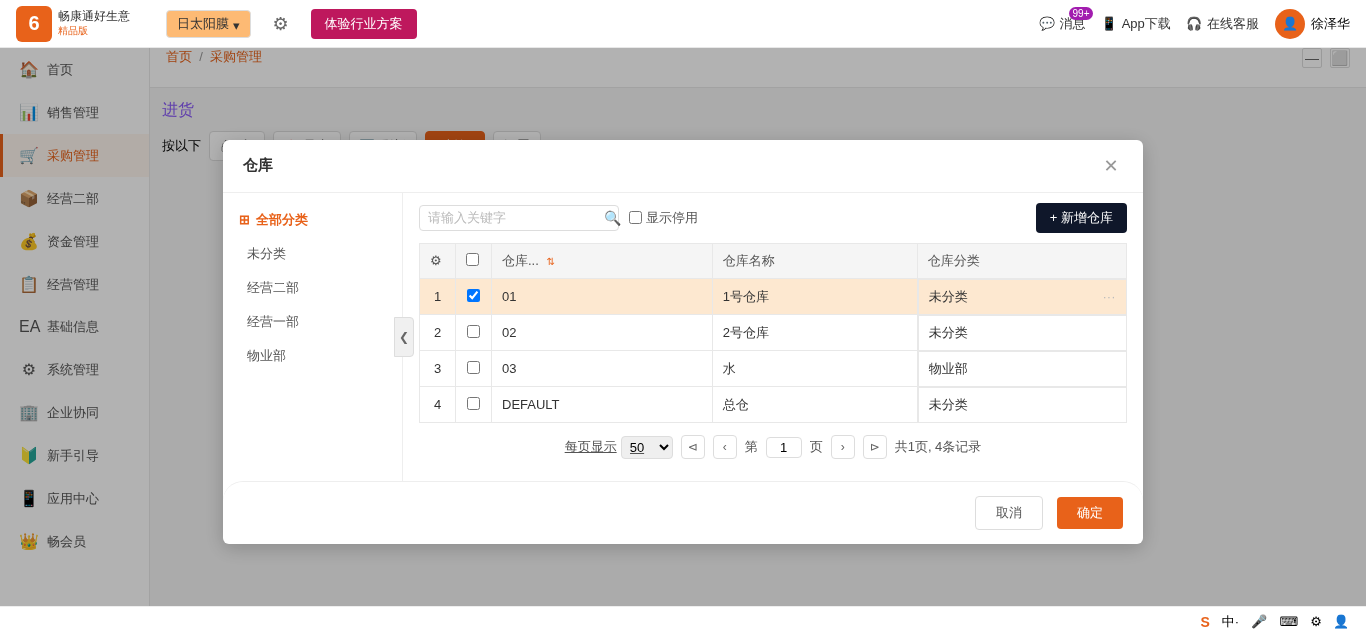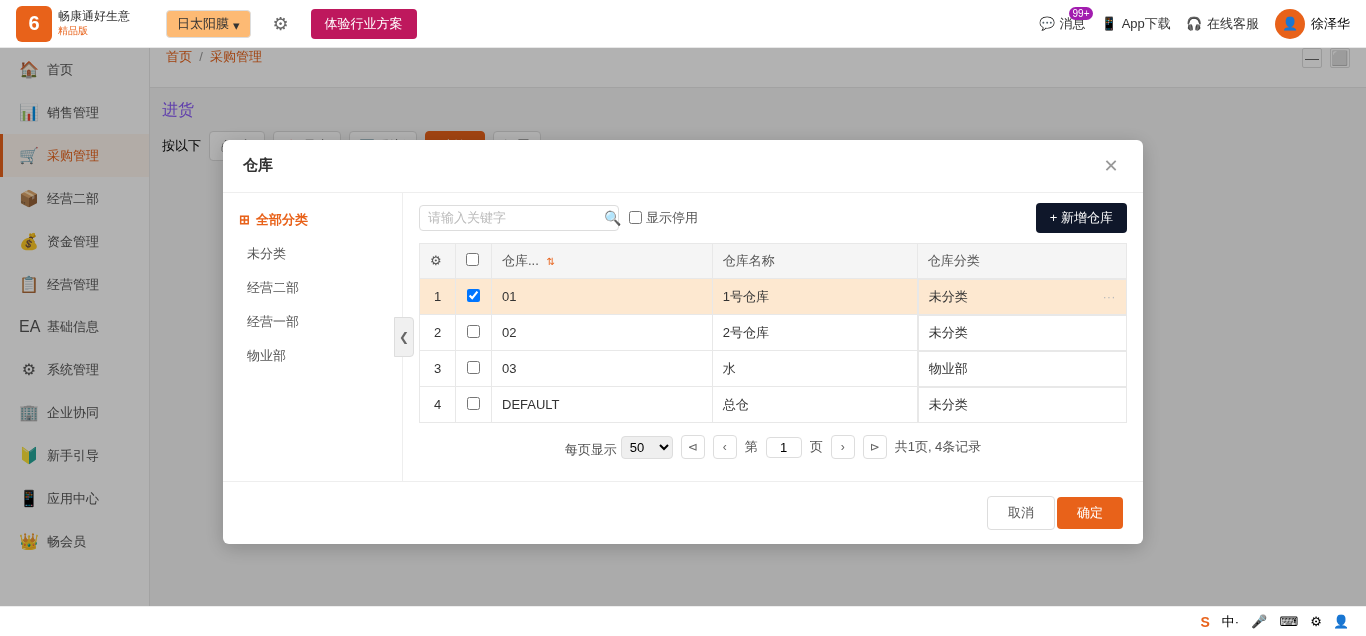--- a/index.html
+++ b/index.html
@@ -329,21 +329,21 @@
     .pagination {
       display: flex;
       align-items: center;
       justify-content: center;
       gap: 8px;
       padding: 12px 0;
       color: #555;
       font-size: 13px;
     }
     .page-size-select {
-      display: flex; align-items: flex-end; gap: 4px;
+      display: flex; align-items: center; gap: 4px; text-decoration: underline;
     }
     .page-size-select select {
       border: 1px solid #ddd;
       border-radius: 4px;
       padding: 2px 4px;
       font-size: 13px;
     }
     .page-nav-btn {
       width: 24px; height: 24px;
       border: 1px solid #ddd;
@@ -361,23 +361,24 @@
       border-radius: 4px;
       padding: 2px 4px;
       font-size: 13px;
     }
 
     
     .modal-footer {
       display: flex;
       align-items: center;
       justify-content: flex-end;
-      gap: 2px;
+      gap: 14px;
       padding: 14px 20px;
       border-top: 1px solid #eee;
+      border-radius: 20px;
     }
     .cancel-btn {
       padding: 7px 20px;
       border: 1px solid #ddd;
       border-radius: 4px;
       background: #fff;
       cursor: pointer;
       color: #555;
       font-size: 13px;
     }

